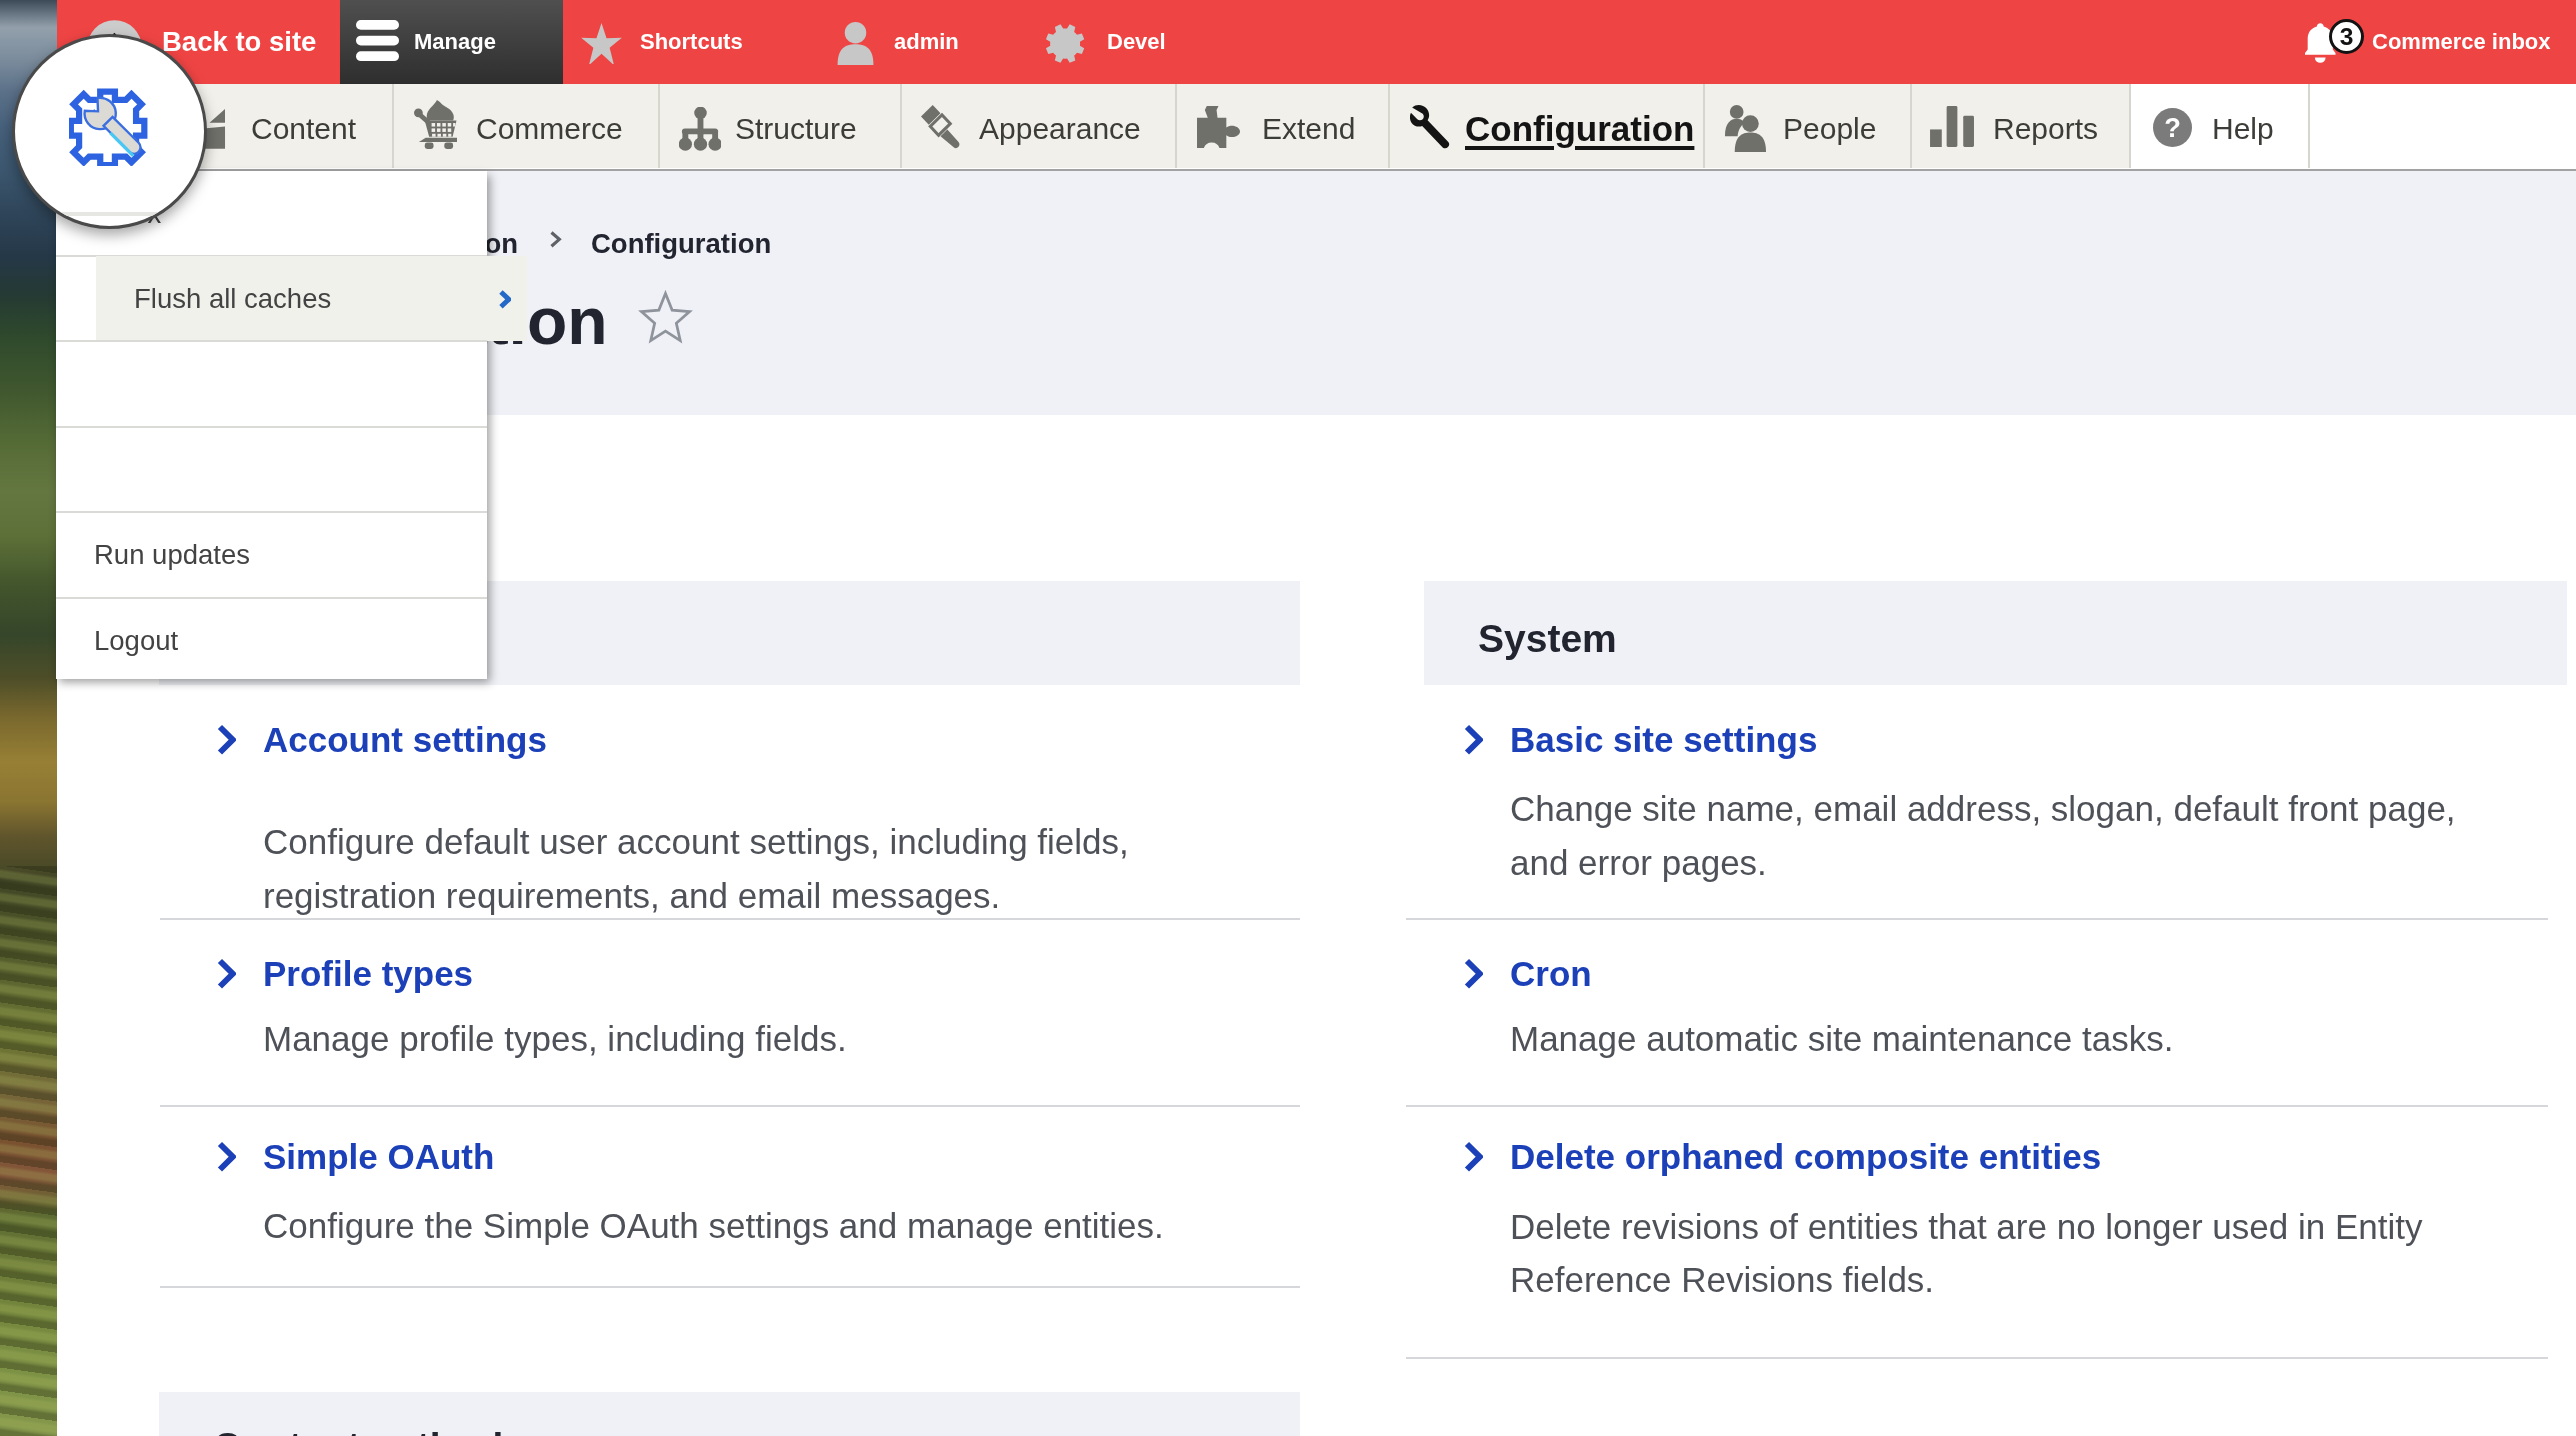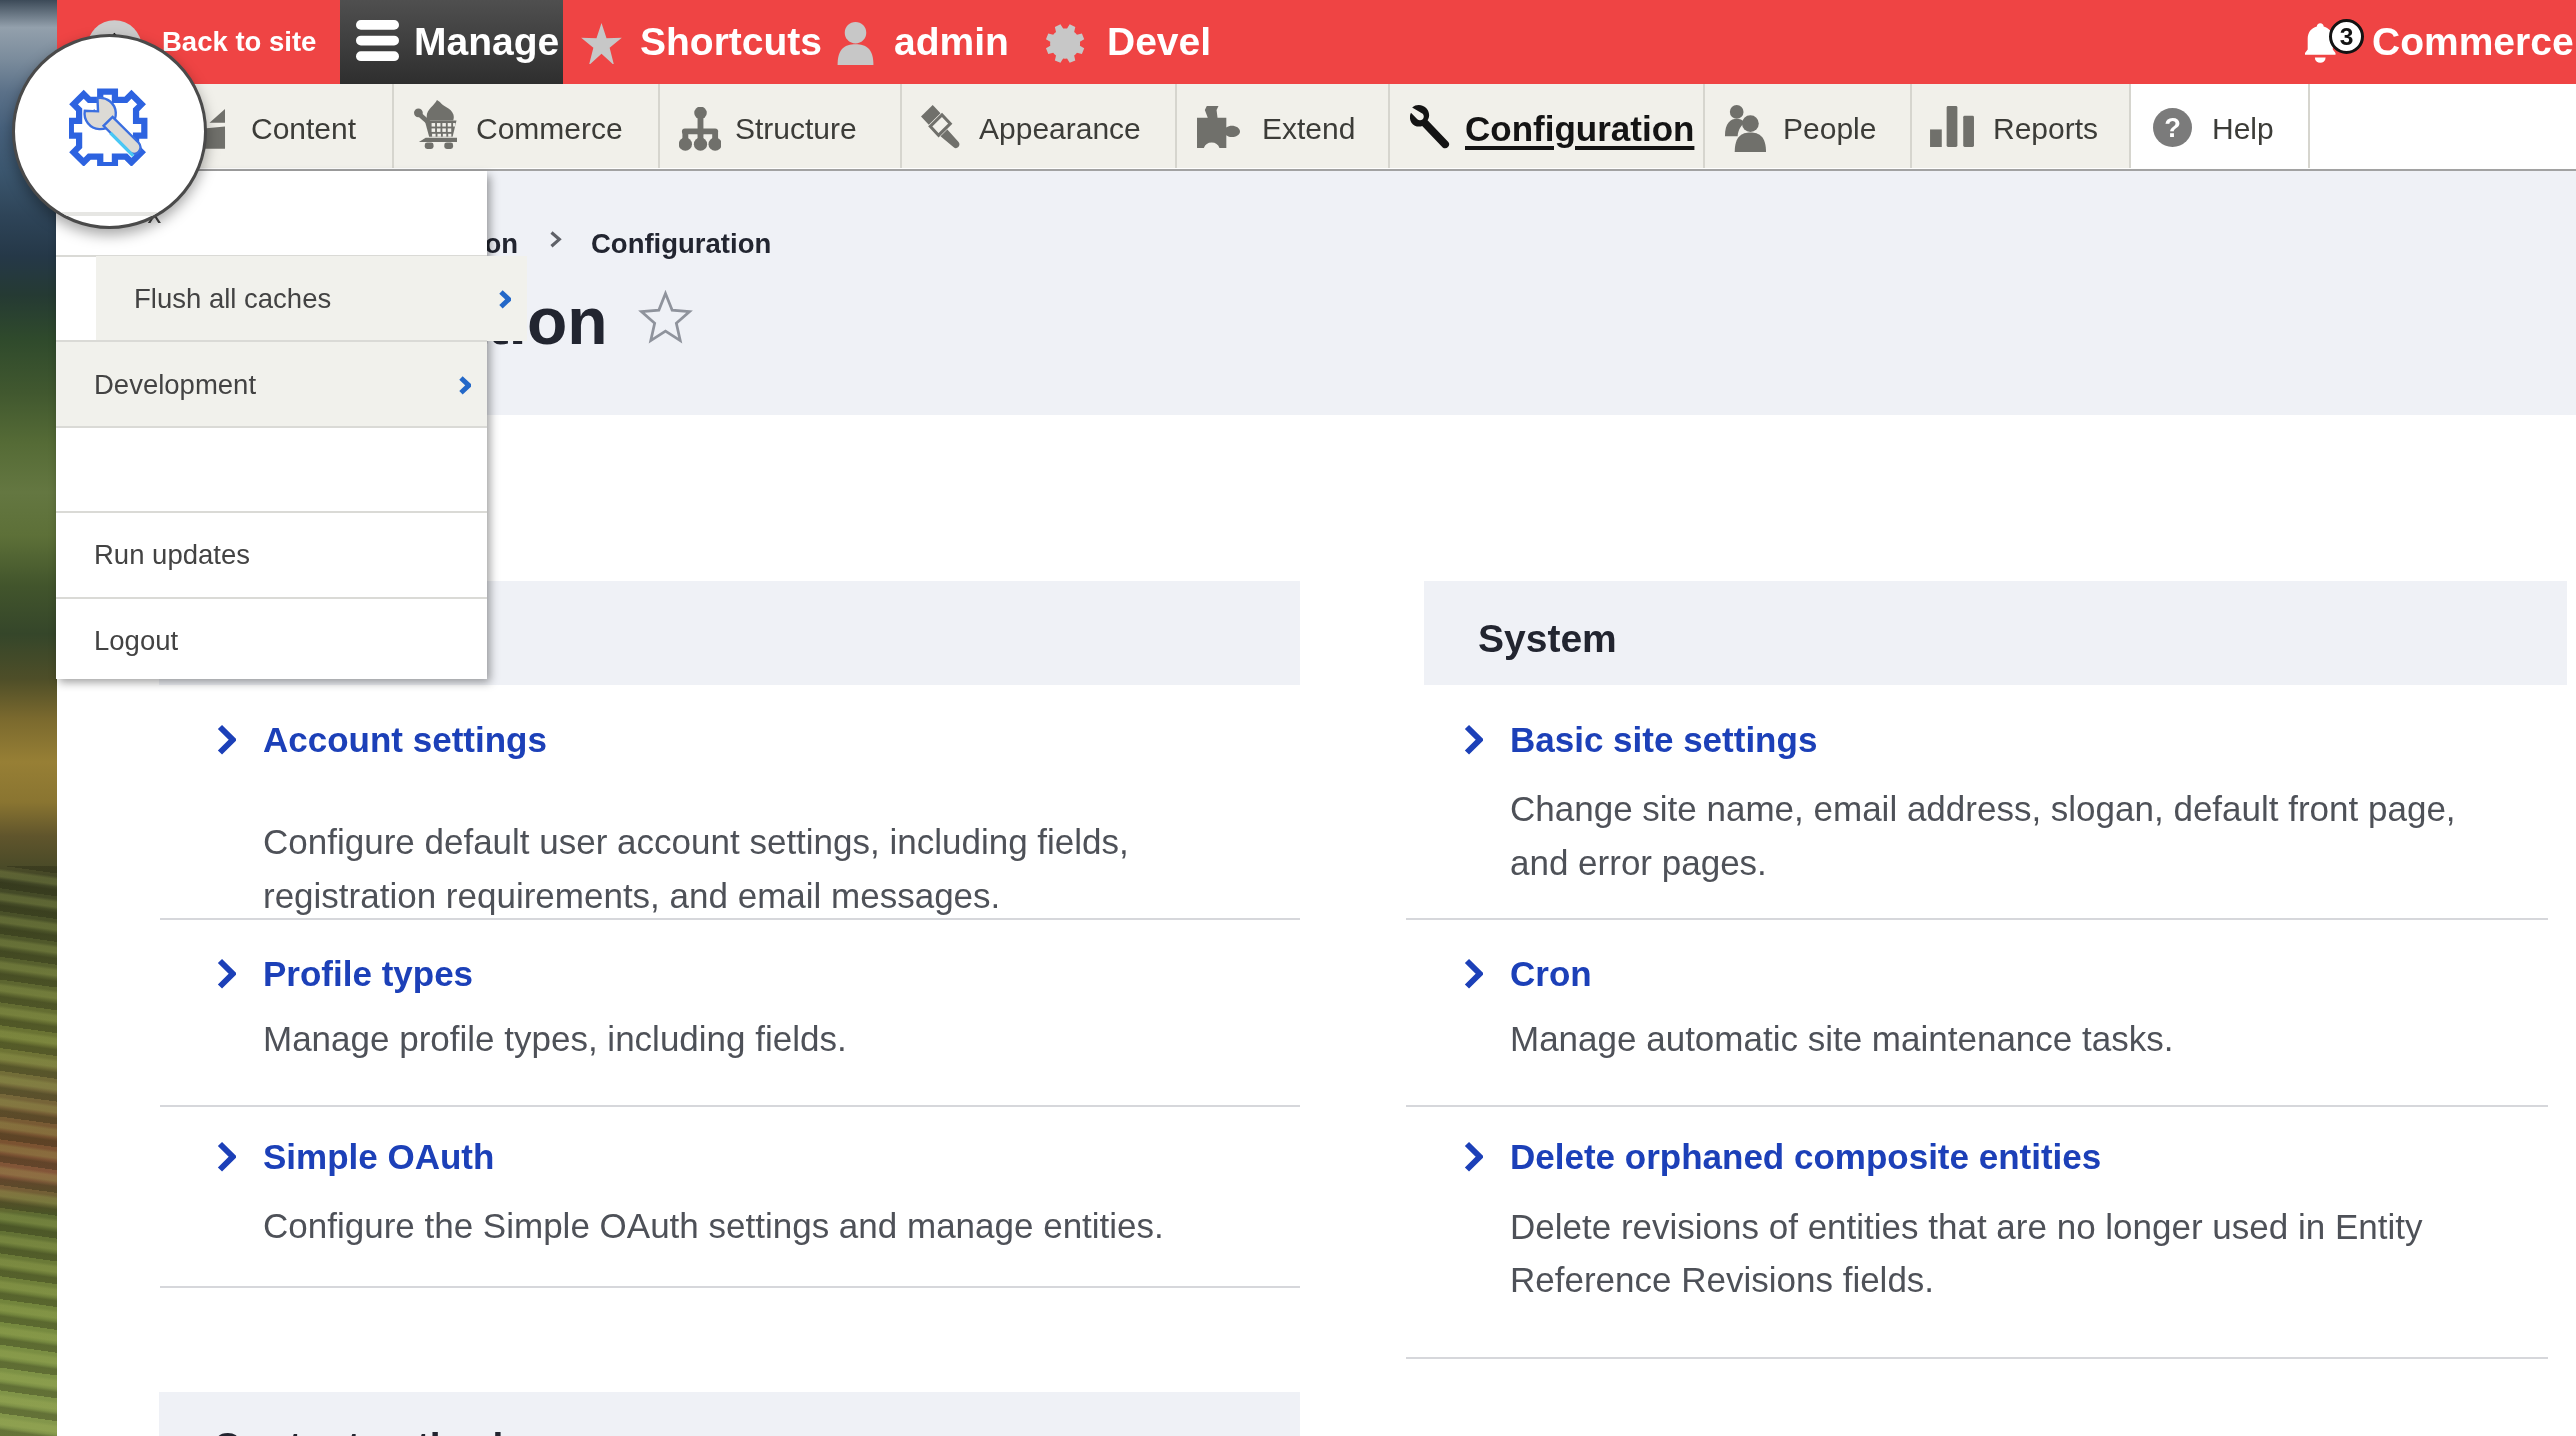--- a/index.html
+++ b/index.html
@@ -21,21 +21,21 @@
       #7e9246 1377px, #85984c 1436px);
   }
   #wall:after { content:""; position:absolute; left:0; right:0; top:866px; bottom:0;
     background:repeating-linear-gradient(8deg, rgba(28,30,12,0.30) 0 5.9px, rgba(28,30,12,0.04) 8.9px, rgba(178,192,98,0.22) 11.8px 16.7px, rgba(28,30,12,0.0) 19.7px 22.6px); }
 
   
   #page { left:57px; top:0; width:2519px; height:1436px; background:#fff; }
 
   
   #topbar { left:0; top:0; width:2519px; height:84px; background:#ef4444; color:#fff; }
-  .tb-txt { position:absolute; font-size:39px; font-weight:bold; color:#fff; line-height:84px; height:84px; white-space:nowrap; }
+  .tb-txt { position:absolute; font-size:22px; font-weight:bold; color:#fff; line-height:84px; height:84px; white-space:nowrap; }
   #managetab { position:absolute; left:283px; top:0; width:223px; height:84px;
      background:linear-gradient(180deg,#4f4f4f 0%,#3f3f3f 50%,#2e2e2e 100%); }
 
   
   #tray { left:0; top:84px; width:2519px; height:88px; background:#fff; border-bottom:3.9px solid #a2a2a2; }
   #trayshadow { left:0; top:171px; width:2519px; height:7.9px;
      background:linear-gradient(180deg, rgba(0,0,0,0.22), rgba(0,0,0,0)); }
   #traygray { position:absolute; left:0; top:0; width:2073px; height:84px; background:#f1f0ea; }
   .sep { position:absolute; top:0; width:2px; height:84px; background:#d6d5ce; }
   .tr-txt { position:absolute; top:3px; font-size:30px; color:#3c3c38; line-height:84px; height:84px; white-space:nowrap; }
@@ -270,26 +270,20 @@
       <span class="t">Index</span>
     </div>
     <div class="dsep" style="top:84px"></div>
     <div class="drow" style="top:85px;background:#f1f1ec;margin-left:40px;">
       <span class="t">Flush all caches</span>
       <svg style="position:absolute;right:15.7px;top:34px" width="13.8" height="18.7" viewBox="0 0 14 19">
         <path d="M3 2 L11 9.5 L3 17" stroke="#2468c8" stroke-width="5" fill="none"></path>
       </svg>
     </div>
     <div class="dsep" style="top:169px"></div>
-    <div class="drow" style="top:171px;background:#f1f1ec;">
-      <span class="t">Development</span>
-      <svg style="position:absolute;right:15.7px;top:34px" width="13.8" height="18.7" viewBox="0 0 14 19">
-        <path d="M3 2 L11 9.5 L3 17" stroke="#2468c8" stroke-width="5" fill="none"></path>
-      </svg>
-    </div>
     <div class="dsep" style="top:255px"></div>
     <div class="dsep" style="top:340px"></div>
     <div class="drow" style="top:341px">
       <span class="t">Run updates</span>
     </div>
     <div class="dsep" style="top:426px"></div>
     <div class="drow" style="top:427px">
       <span class="t">Logout</span>
     </div>
   </div>

